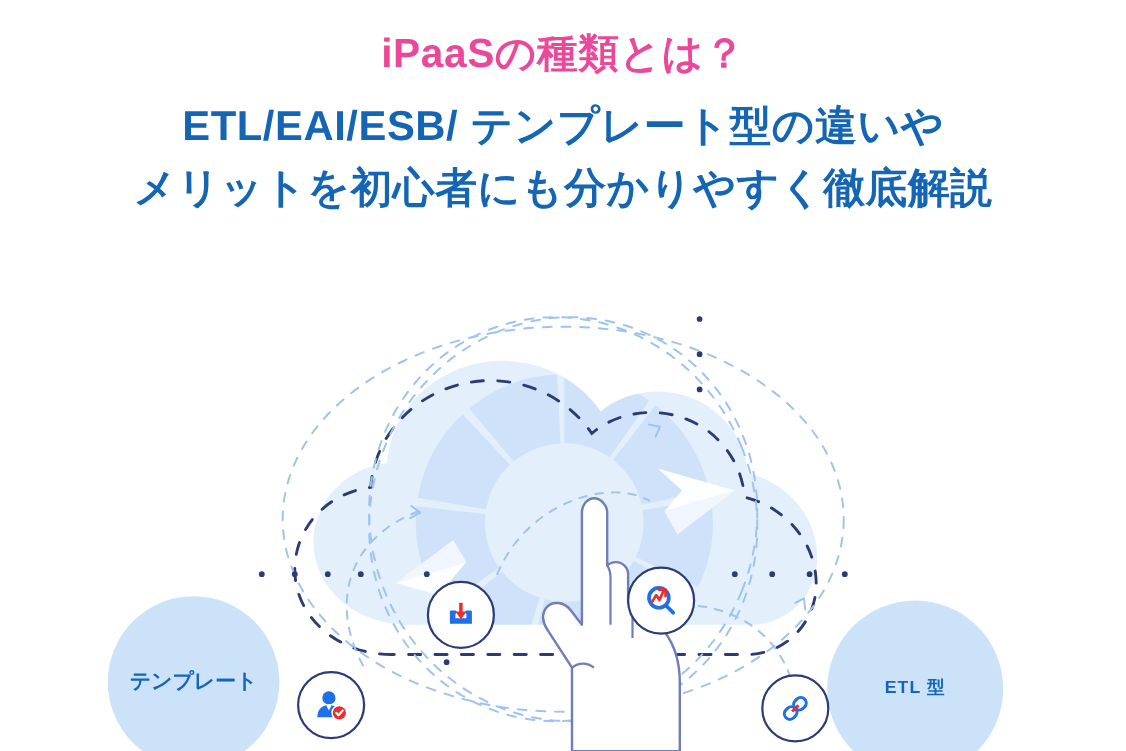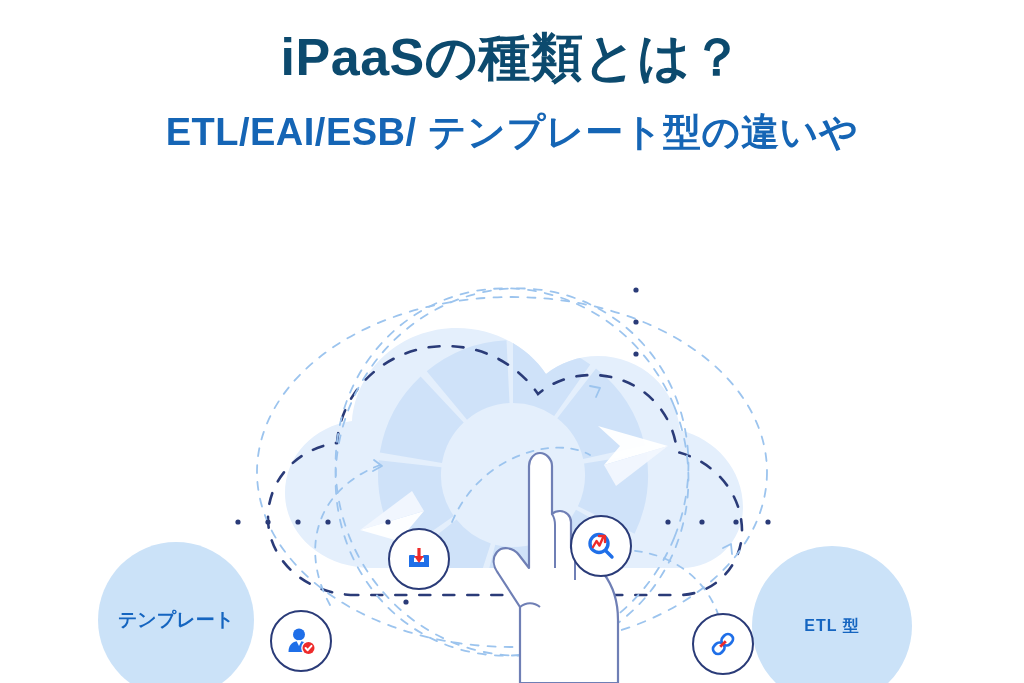--- a/index.html
+++ b/index.html
@@ -20,23 +20,23 @@
 
   
   .title-block {
     position: absolute;
     left: 0;
     top: 28px;
     width: 1024px;
     text-align: center;
   }
   .main-title {
-    font-size: 52px;
+    font-size: 37px;
     font-weight: 700;
-    color: #0c4a6e;
+    color: #ec4899;
     letter-spacing: 0.5px;
     line-height: 1.15;
     white-space: nowrap;
   }
   .sub-title {
     margin-top: 16px;
     font-size: 38px;
     font-weight: 700;
     color: #1565b5;
     letter-spacing: 0.5px;
@@ -98,20 +98,21 @@
 </style>
 </head>
 <body>
 
 <div id="stage">
 
   <div class="title-block">
     <div class="main-title">iPaaSの種類とは？</div>
     <div class="sub-title">
       <div>ETL/EAI/ESB/ テンプレート型の違いや</div>
+      <div>メリットを初心者にも分かりやすく徹底解説</div>
     </div>
   </div>
 
   <div id="art">
 
     <svg width="1024" height="433" viewBox="0 0 1024 433" style="position:absolute;left:0;top:0;">
 
       <defs>
         <clipPath id="cloudclip">
           <path d="M372 318

